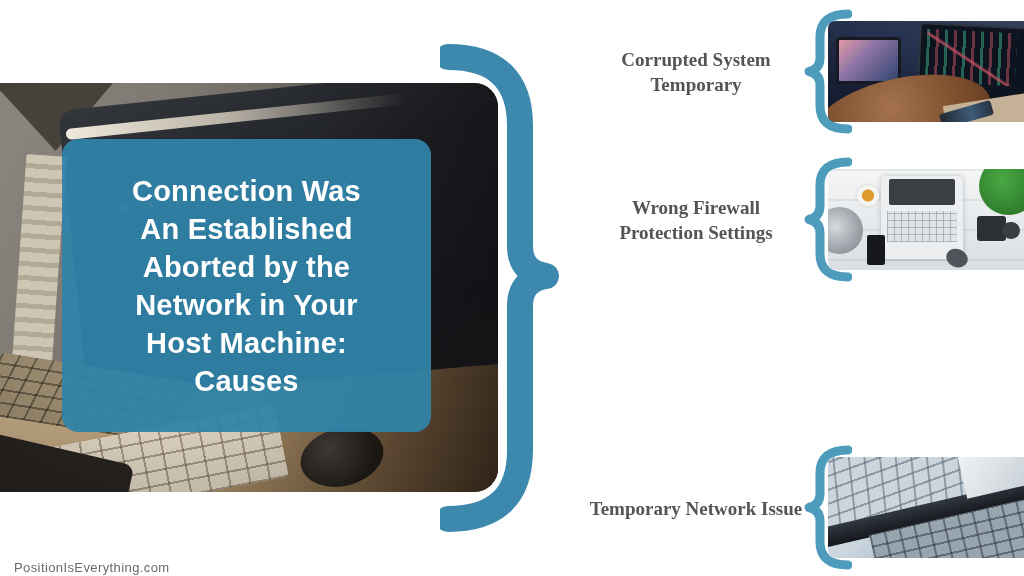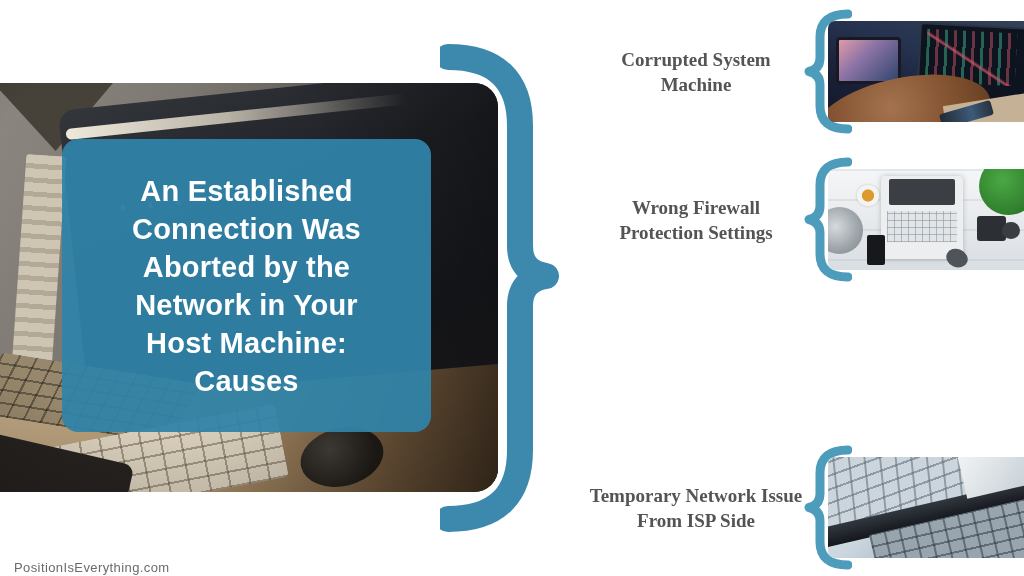--- a/index.html
+++ b/index.html
@@ -189,36 +189,36 @@
     <div class="paper-strip"></div>
     <div class="desk-surface"></div>
     <div class="keyboard-side"></div>
     <div class="keyboard-front"></div>
     <div class="mouse-shape"></div>
     <div class="dark-corner"></div>
     <div class="photo-vignette"></div>
   </div>
 
   <div class="title-box">
+    <span>Connection Was</span>
     <span>An Established</span>
-    <span>Connection Was</span>
     <span>Aborted by the</span>
     <span>Network in Your</span>
     <span>Host Machine:</span>
     <span>Causes</span>
   </div>
 
   <svg class="main-brace" viewBox="0 0 126 488">
     <path d="M 8 13 Q 80 13 80 82 L 80 202 Q 80 228 106 232 Q 80 236 80 262 L 80 406 Q 80 475 8 475" fill="none" stroke="#3d89ae" stroke-width="26" stroke-linecap="round" stroke-linejoin="round"></path>
   </svg>
 
   <div class="row row-1">
     <div class="row-label">
       <span>Corrupted System</span>
-      <span>Machine</span>
+      <span>Temporary</span>
     </div>
     <svg class="row-bracket" viewBox="0 0 48 127">
       <path d="M 44 6 Q 16 6 16 29 L 16 50 Q 16 61 5 63.5 Q 16 66 16 77 L 16 98 Q 16 121 44 121" fill="none" stroke="#4d9cbc" stroke-width="9" stroke-linecap="round" stroke-linejoin="round"></path>
     </svg>
     <div class="thumb t1">
       <div class="t1-tablet"></div>
       <div class="t1-laptop"></div>
       <div class="t1-chart"></div>
       <div class="t1-arm"></div>
       <div class="t1-desk"></div>
@@ -245,21 +245,20 @@
       <div class="t2-camera"></div>
       <div class="t2-lens"></div>
       <div class="t2-mouse"></div>
     </div>
   </div>
 
 
   <div class="row row-4">
     <div class="row-label">
       <span>Temporary Network Issue</span>
-      <span>From ISP Side</span>
     </div>
     <svg class="row-bracket" viewBox="0 0 48 127">
       <path d="M 44 6 Q 16 6 16 29 L 16 50 Q 16 61 5 63.5 Q 16 66 16 77 L 16 98 Q 16 121 44 121" fill="none" stroke="#4d9cbc" stroke-width="9" stroke-linecap="round" stroke-linejoin="round"></path>
     </svg>
     <div class="thumb t4">
       <div class="t4-kb1"></div>
       <div class="t4-band"></div>
       <div class="t4-screen"></div>
       <div class="t4-kb2"></div>
     </div>

